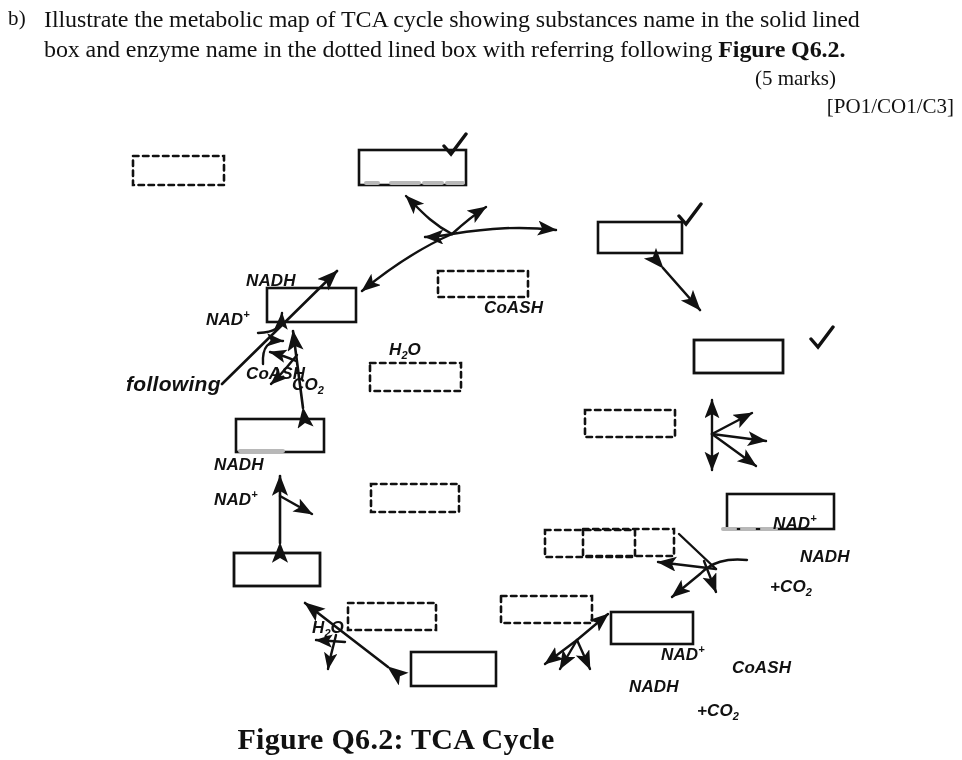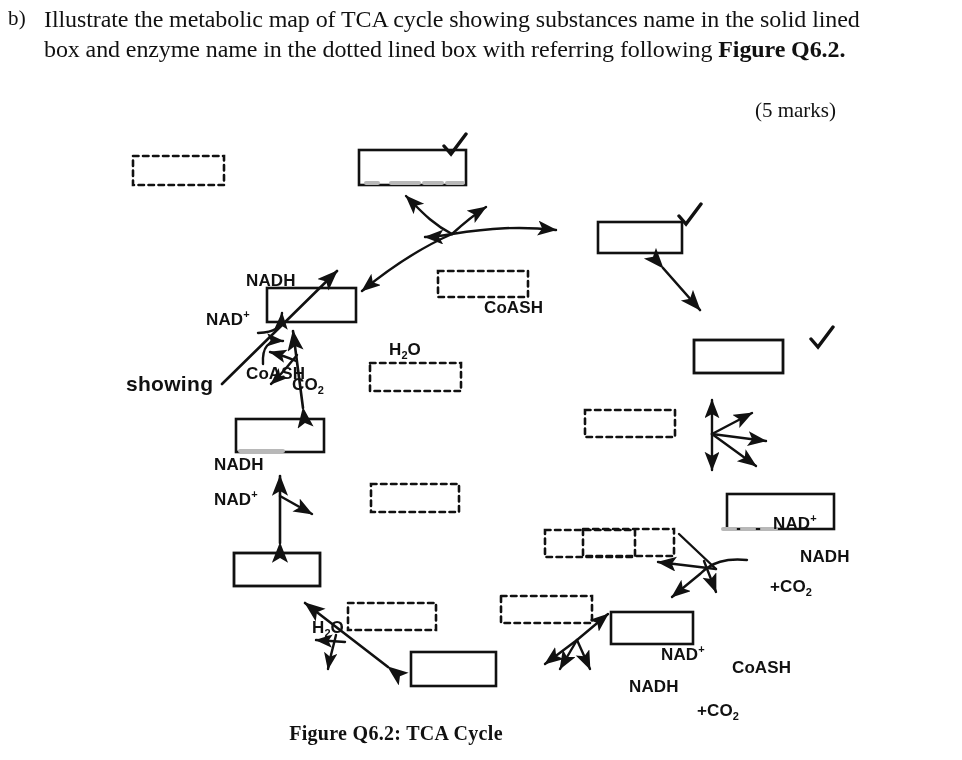--- a/index.html
+++ b/index.html
@@ -41,21 +41,20 @@
     white-space: nowrap;
   }
   #q-line-1 { top: 6px; }
   #q-line-2 { top: 36px; }
   .q-bold { font-weight: bold; margin-top: 22px; }
   .q-right {
     position: absolute;
     font-family: "Liberation Serif", serif;
     font-size: 21px;
     white-space: nowrap;
-    margin-top: 32px;
   }
   #q-marks { top: 66px; right: 126px; }
   #q-code  { top: 94px; right: 8px; }
 
   
   #figure-area {
     position: absolute;
     left: 0;
     top: 118px;
     width: 962px;
@@ -66,46 +65,48 @@
     left: 0;
     top: 0;
   }
   .dlabel {
     position: absolute;
     font-family: "Liberation Sans", sans-serif;
     font-weight: bold;
     font-size: 17px;
     white-space: nowrap;
     letter-spacing: .1px;
+    font-style: italic;
   }
   .dlabel sub { font-size: 11px; }
   .dlabel sup { font-size: 11px; }
   .dlabel.big { font-size: 21px; letter-spacing: .3px; }
 
   
   #figure-caption {
     position: absolute;
     left: 0;
     top: 722px;
     width: 792px;
     text-align: center;
     font-family: "Liberation Serif", serif;
     font-weight: bold;
-    font-size: 20px;
+    font-size: 30px;
     letter-spacing: .3px;
   }
 </style>
 </head>
 <body>
 
 <div id="question-block">
   <span class="q-marker">b)</span>
   <div class="q-line" id="q-line-1">Illustrate the metabolic map of TCA cycle showing substances name in the solid lined</div>
   <div class="q-line" id="q-line-2"><span>box and enzyme name in the dotted lined box with referring following </span><span class="q-bold">Figure Q6.2.</span></div>
   <div class="q-right" id="q-marks">(5 marks)</div>
+  <div class="q-right" id="q-code">[PO1/CO1/C3]</div>
 </div>
 
 <div id="figure-area">
 
   <svg id="figure-svg" width="962" height="600" viewBox="0 0 962 600">
     <defs>
       <marker id="ah" markerWidth="9" markerHeight="9" refX="7.6" refY="3.1" orient="auto" markerUnits="strokeWidth">
         <path d="M0,0 L8,3.1 L0,6.2 L1.8,3.1 z" fill="#111"></path>
       </marker>
       <marker id="ahs" markerWidth="8" markerHeight="8" refX="6.8" refY="2.8" orient="auto" markerUnits="strokeWidth">
@@ -186,21 +187,21 @@
       <path d="M280,425 L280,358" stroke-width="2.6" marker-end="url(#ah)" marker-start="url(#ah)"></path>
       <path d="M280,378 L312,396" stroke-width="2.4" marker-end="url(#ah)"></path>
 
       <path d="M303,290 L293,213" stroke-width="2.6" marker-end="url(#ah)" marker-start="url(#ah)"></path>
       <path d="M296,243 C287,239 281,237 270,234" stroke-width="2.4" marker-end="url(#ahs)"></path>
       <path d="M297,237 C288,248 282,256 271,266" stroke-width="2.4" marker-end="url(#ahs)"></path>
 
     </g>
   </svg>
 
-  <div class="dlabel big" style="left:126px; top:254px;">showing</div>
+  <div class="dlabel big" style="left:126px; top:254px;">following</div>
 
   <div class="dlabel" style="left:246px; top:153px;">NADH</div>
 
   <div class="dlabel" style="left:206px; top:190px;"><span>NAD</span><sup>+</sup></div>
 
   <div class="dlabel" style="left:292px; top:209px;margin-top:48px;"><span>CO</span><sub>2</sub></div>
 
   <div class="dlabel" style="left:246px; top:246px;">CoASH</div>
 
   <div class="dlabel" style="left:484px; top:180px;">CoASH</div>

